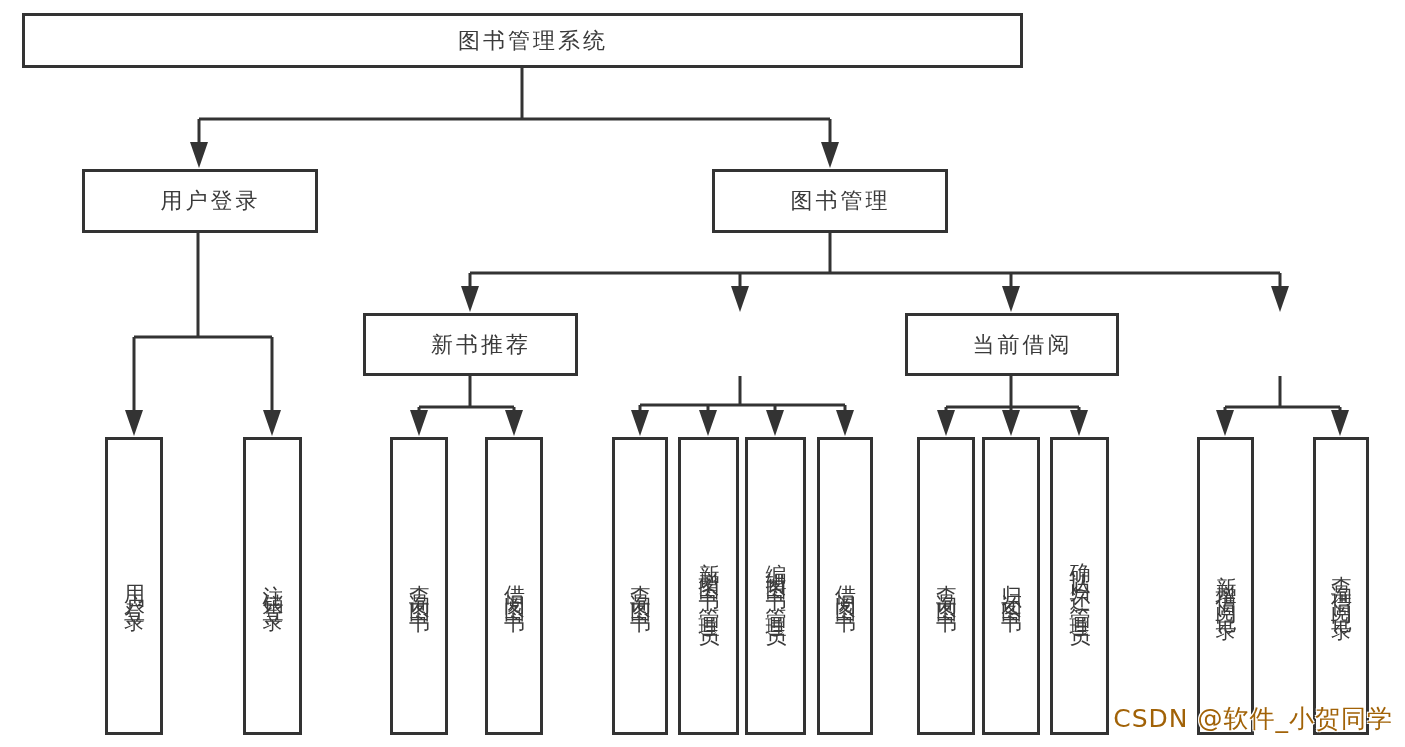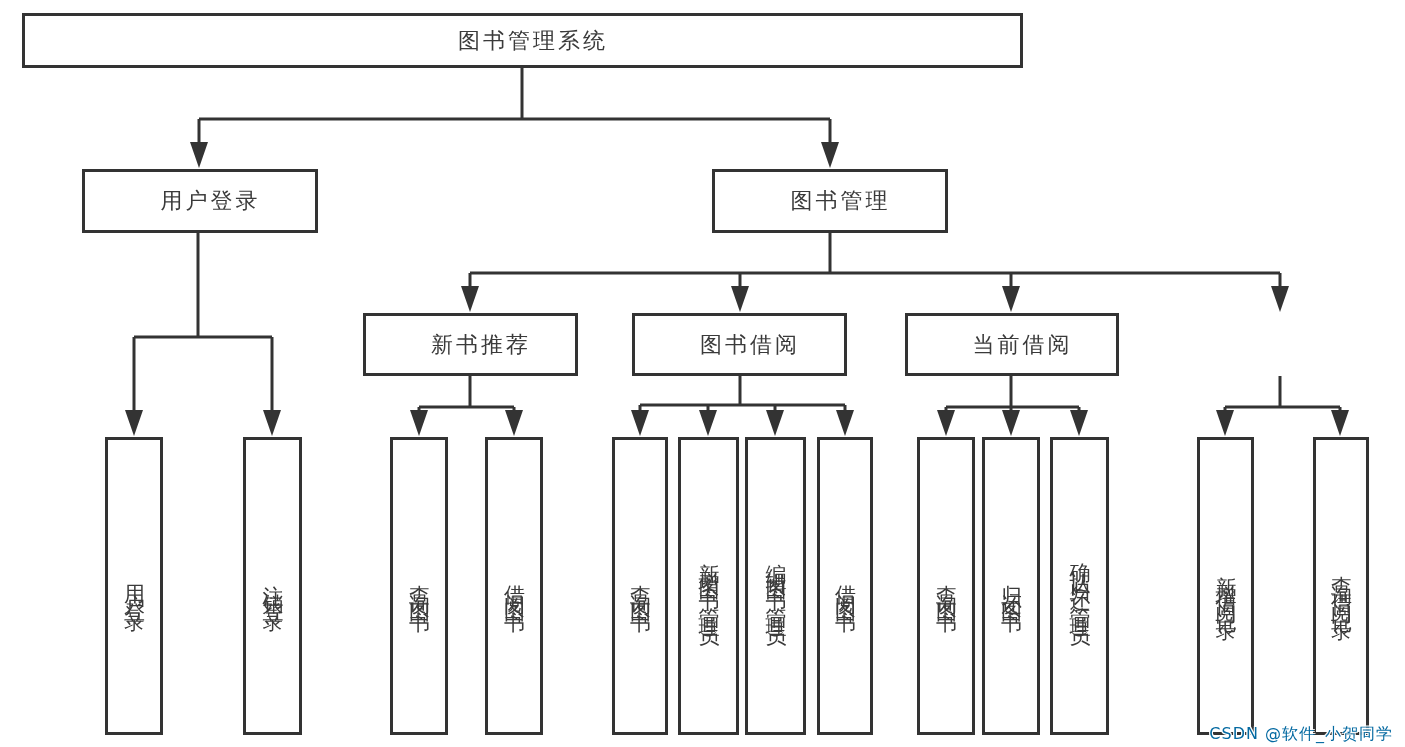--- a/index.html
+++ b/index.html
@@ -36,23 +36,23 @@
   .node.v .vtext {
     writing-mode: vertical-rl;
     text-orientation: mixed;
     font-size: 21px;
     letter-spacing: 9px;
     line-height: 1;
   }
   .watermark {
     position: absolute;
     right: 12px;
-    bottom: 2px;
-    font-size: 16px;
-    color: #0369a1;
+    bottom: 12px;
+    font-size: 25px;
+    color: #a16207;
     letter-spacing: 1px;
     text-shadow: 1px 1px 0 #ffffff, -1px -1px 0 #ffffff, 1px -1px 0 #ffffff, -1px 1px 0 #ffffff;
     white-space: nowrap;
   }
   svg .wire { stroke: #333333; stroke-width: 3; fill: none; }
   svg .head { fill: #333333; stroke: none; }
 </style>
 </head>
 <body>
 
@@ -133,21 +133,20 @@
       <polygon class="head" points="1331,410 1349,410 1340,436"></polygon>
     </g>
   </svg>
 
   <div class="node h" style="left:22px; top:13px; width:1001px; height:55px;">图书管理系统</div>
 
   <div class="node h" style="left:82px; top:169px; width:236px; height:64px;">用户登录</div>
   <div class="node h" style="left:363px; top:313px; width:215px; height:63px;">新书推荐</div>
 
   <div class="node h" style="left:712px; top:169px; width:236px; height:64px;">图书管理</div>
-  <div class="node h" style="left:632px; top:313px; width:215px; height:63px;">图书借阅</div>
   <div class="node h" style="left:905px; top:313px; width:214px; height:63px;text-align:right;">当前借阅</div>
 
   <div class="node v" style="left:105px; top:437px; width:58px; height:298px;">
     <span class="vtext">用户登录</span>
   </div>
   <div class="node v" style="left:243px; top:437px; width:59px; height:298px;">
     <span class="vtext">注销登录</span>
   </div>
 
   <div class="node v" style="left:390px; top:437px; width:58px; height:298px;">

